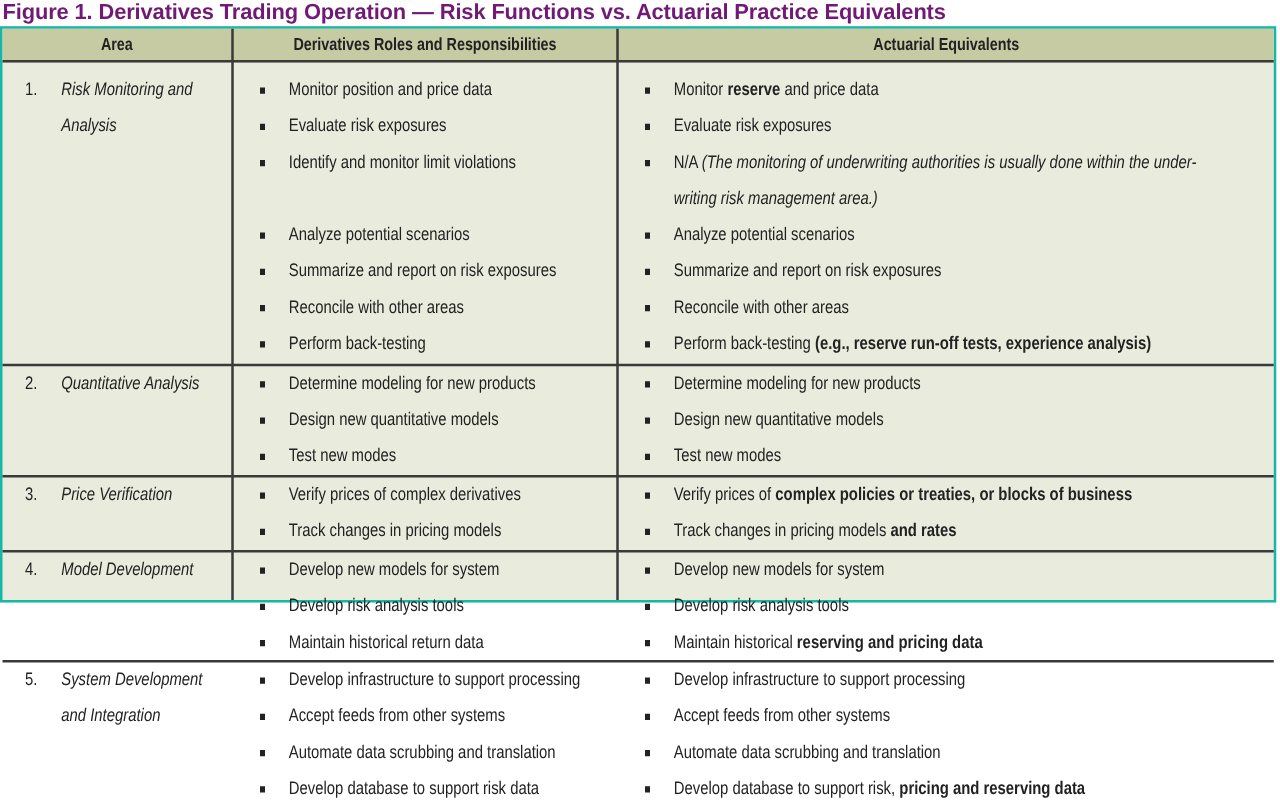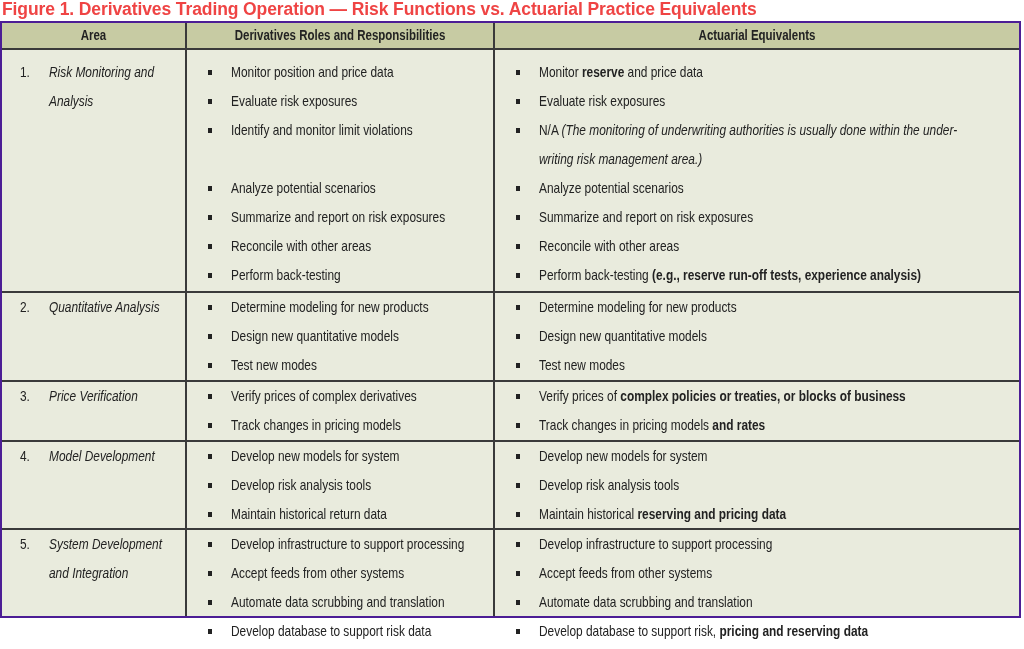--- a/index.html
+++ b/index.html
@@ -1,21 +1,21 @@
 <!DOCTYPE html>
 <html><head>
 <meta charset="utf-8">
 <style>
   html, body { margin:0; padding:0; }
   body { width:1024px; height:649px; background:#ffffff; overflow:hidden; position:relative;
          font-family:"Liberation Sans", sans-serif; }
   .title { position:absolute; left:2px; top:0px; height:20px; line-height:19px;
-           font-weight:bold; font-size:17.5px; color:#ef4444; white-space:nowrap; letter-spacing:-0.1px; }
-  .tbl { position:absolute; left:0; top:21px; width:1021px; height:597px;
-         border:2px solid #4c1d95; box-sizing:border-box; background:#e9ebdd; }
+           font-weight:bold; font-size:17.5px; color:#701a75; white-space:nowrap; letter-spacing:-0.1px; }
+  .tbl { position:absolute; left:0; top:21px; width:1021px; height:461px;
+         border:2px solid #14b8a6; box-sizing:border-box; background:#e9ebdd; }
   .hdr { position:absolute; left:0; top:0; width:100%; height:27px; background:#c7cba3;
          border-bottom:2px solid #3a3a3a; box-sizing:border-box; }
   .hcell { position:absolute; top:0; height:25px; line-height:25px; text-align:center;
            font-family:"Liberation Sans Narrow","Liberation Sans", sans-serif; font-weight:bold;
            font-size:14px; color:#222; transform:scaleX(0.82); transform-origin:center; }
   .vline { position:absolute; top:0; bottom:0; width:2px; background:#3a3a3a; }
   .hline { position:absolute; left:0; right:0; height:2px; background:#3a3a3a; }
   .row { position:absolute; left:0; right:0; }
   .area { position:absolute; left:18px; width:160px; font-size:14.5px; color:#222; line-height:29px; }
   .area .num { position:absolute; left:0; top:0; }

